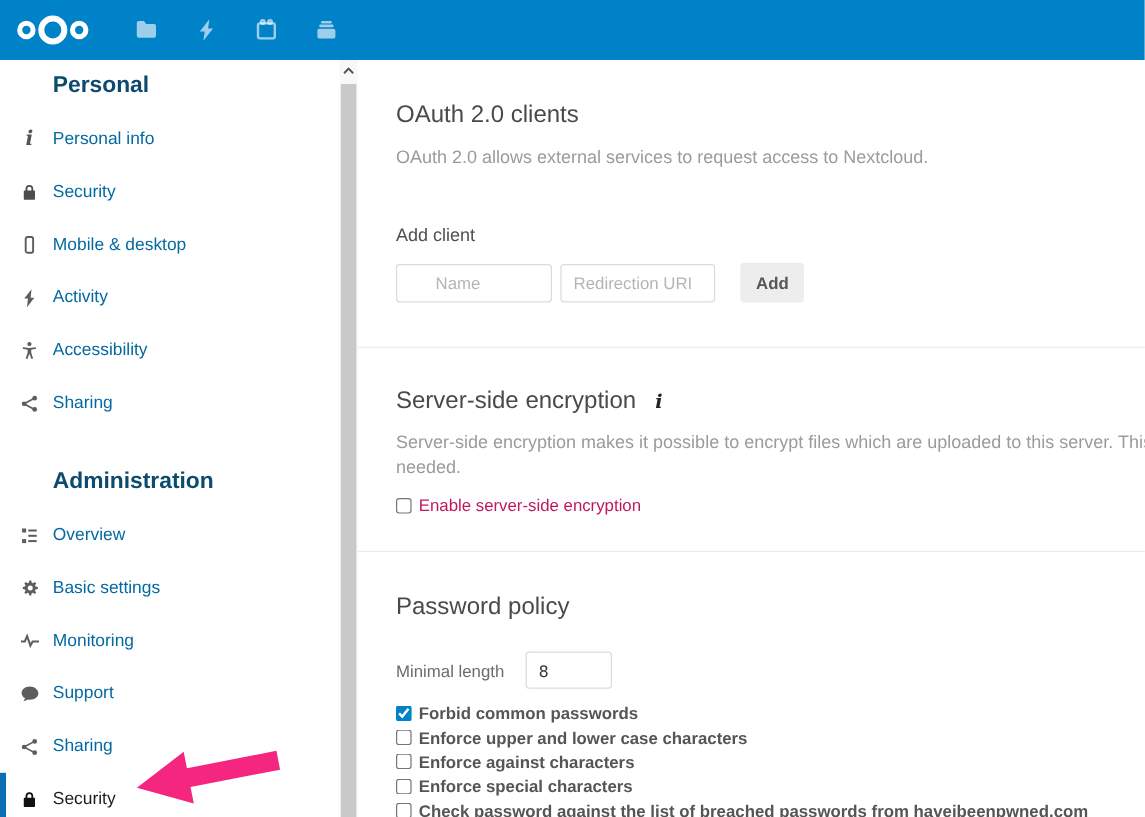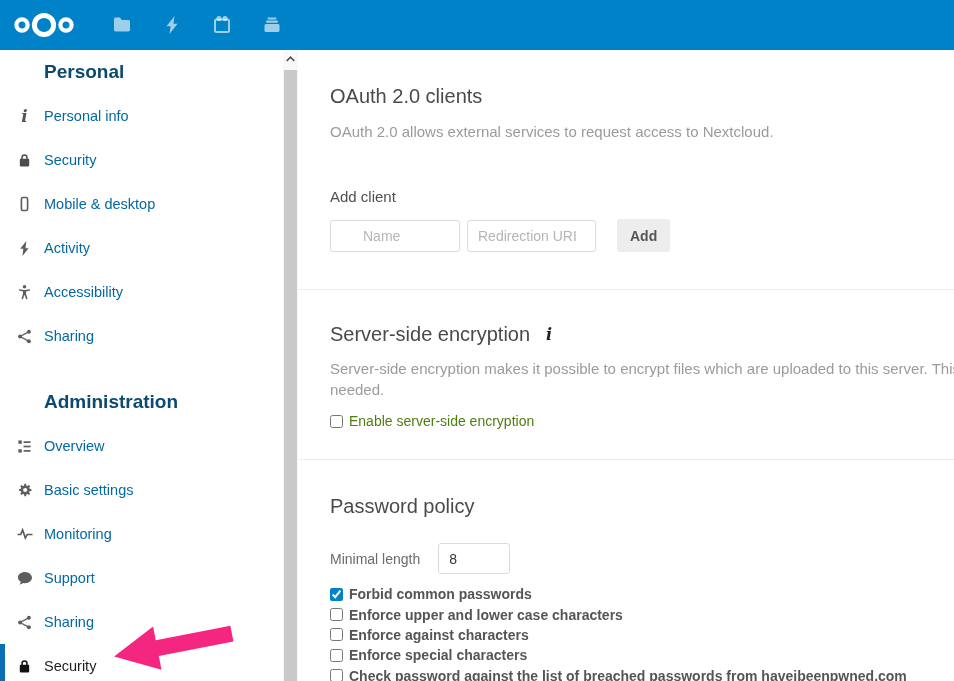--- a/index.html
+++ b/index.html
@@ -58,21 +58,21 @@
              border-radius:3px; font-size:14px; font-weight:bold; color:#565656; cursor:pointer;
              font-family:"Liberation Sans",sans-serif; }
 
   #sec-encryption { margin-top:37px; border-top:1px solid #ededed; padding-top:31px; }
   .title-row { display:flex; align-items:center; }
   .info-glyph { font-family:"DejaVu Serif", serif; font-style:italic; font-weight:bold;
                 font-size:16px; color:#222; margin-left:16px; cursor:pointer; }
   #sec-encryption .sec-desc { margin-top:10px; }
   .chk-row { display:flex; align-items:center; margin-top:13px; }
   .chk-row input { width:13px; height:13px; accent-color:#0082c9; margin-right:6px; cursor:pointer; }
-  .chk-row .chk-lbl { font-size:14px; color:#4d7c0f; cursor:pointer; }
+  .chk-row .chk-lbl { font-size:14px; color:#be185d; cursor:pointer; }
 
   #sec-password { margin-top:30px; border-top:1px solid #ededed; padding-top:33px; }
   .minlen-row { margin-top:23px; display:flex; align-items:center; }
   .minlen-lbl { font-size:14px; color:#6b6b6b; margin-right:18px; }
   .in-minlen { width:72px; height:31px; }
   .pw-list { margin-top:10px; }
   .pw-list .chk-row { margin-top:0; height:20.4px; }
   .pw-list .chk-lbl { color:#555;font-weight:bold; }
 
   

